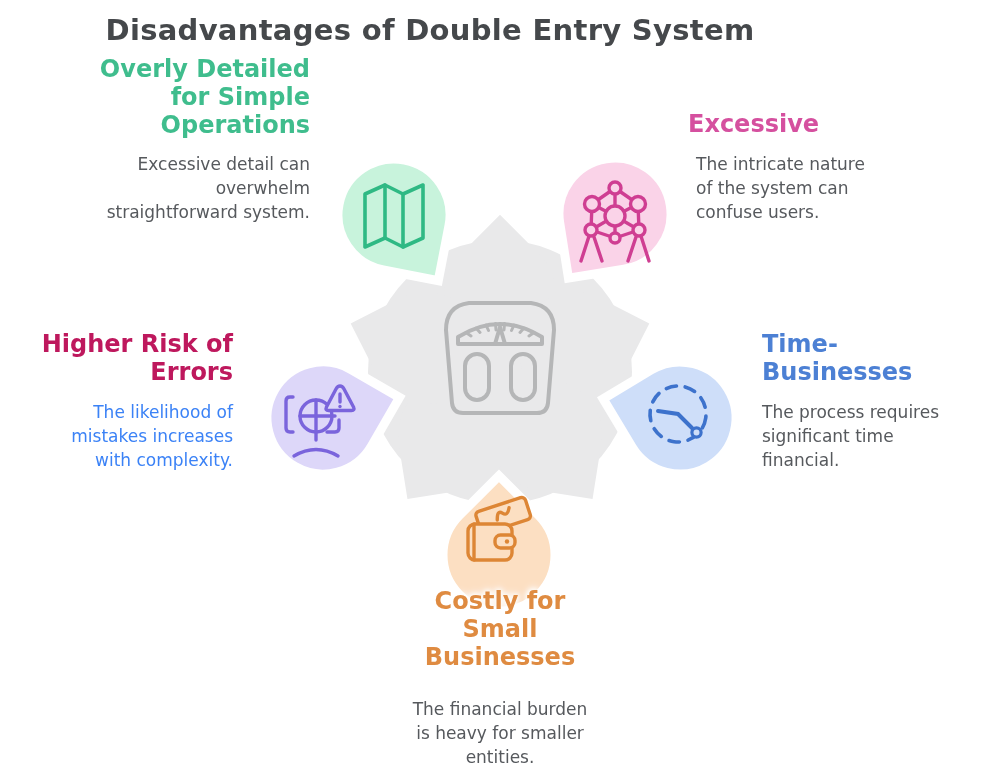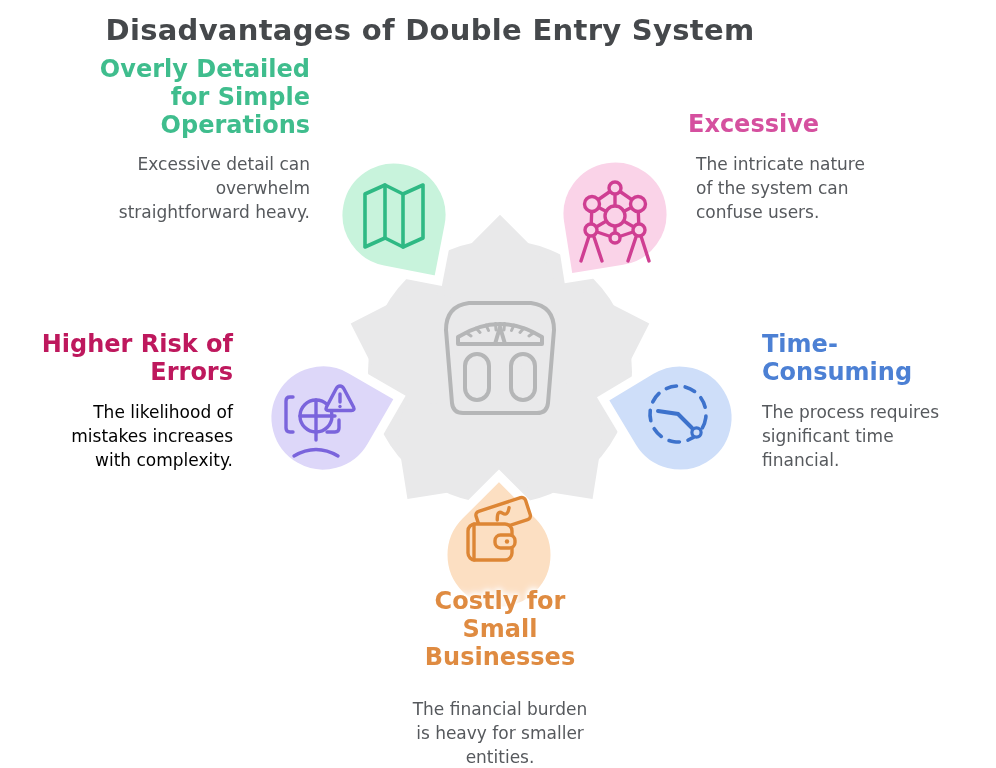--- a/index.html
+++ b/index.html
@@ -121,41 +121,41 @@
   </svg>
 
   <h1 class="t main-title" style="margin: 0px; color: rgb(69, 72, 75);">Disadvantages of Double Entry System</h1>
 
   <div>
     <div class="t sec-title align-r pos-green-title" style="color: rgb(63, 189, 141);">Overly Detailed
 for Simple
 Operations</div>
     <div class="t sec-body align-r pos-green-body" style="color: rgb(86, 89, 93);">Excessive detail can
 overwhelm
-straightforward heavy.</div>
+straightforward system.</div>
   </div>
 
   <div>
     <div class="t sec-title align-l pos-pink-title" style="color: rgb(213, 80, 159);">Excessive</div>
     <div class="t sec-body align-l pos-pink-body" style="color: rgb(86, 89, 93); margin-left: 8px;">The intricate nature
 of the system can
 confuse users.</div>
   </div>
 
   <div>
     <div class="t sec-title align-r pos-purple-title" style="color: #be185d;">Higher Risk of
 Errors</div>
-    <div class="t sec-body align-r pos-purple-body" style="color: #000000;">The likelihood of
+    <div class="t sec-body align-r pos-purple-body" style="color: #3b82f6;">The likelihood of
 mistakes increases
 with complexity.</div>
   </div>
 
   <div>
     <div class="t sec-title align-l pos-blue-title" style="color: rgb(76, 128, 212);">Time-
-Consuming</div>
+Businesses</div>
     <div class="t sec-body align-l pos-blue-body" style="color: rgb(86, 89, 93);">The process requires
 significant time
 financial.</div>
   </div>
 
   <div>
     <div class="t sec-title align-c glow pos-orange-title" style="color: rgb(223, 139, 65);">Costly for
 Small
 Businesses</div>
     <div class="t sec-body align-c pos-orange-body" style="color: rgb(86, 89, 93);">The financial burden

